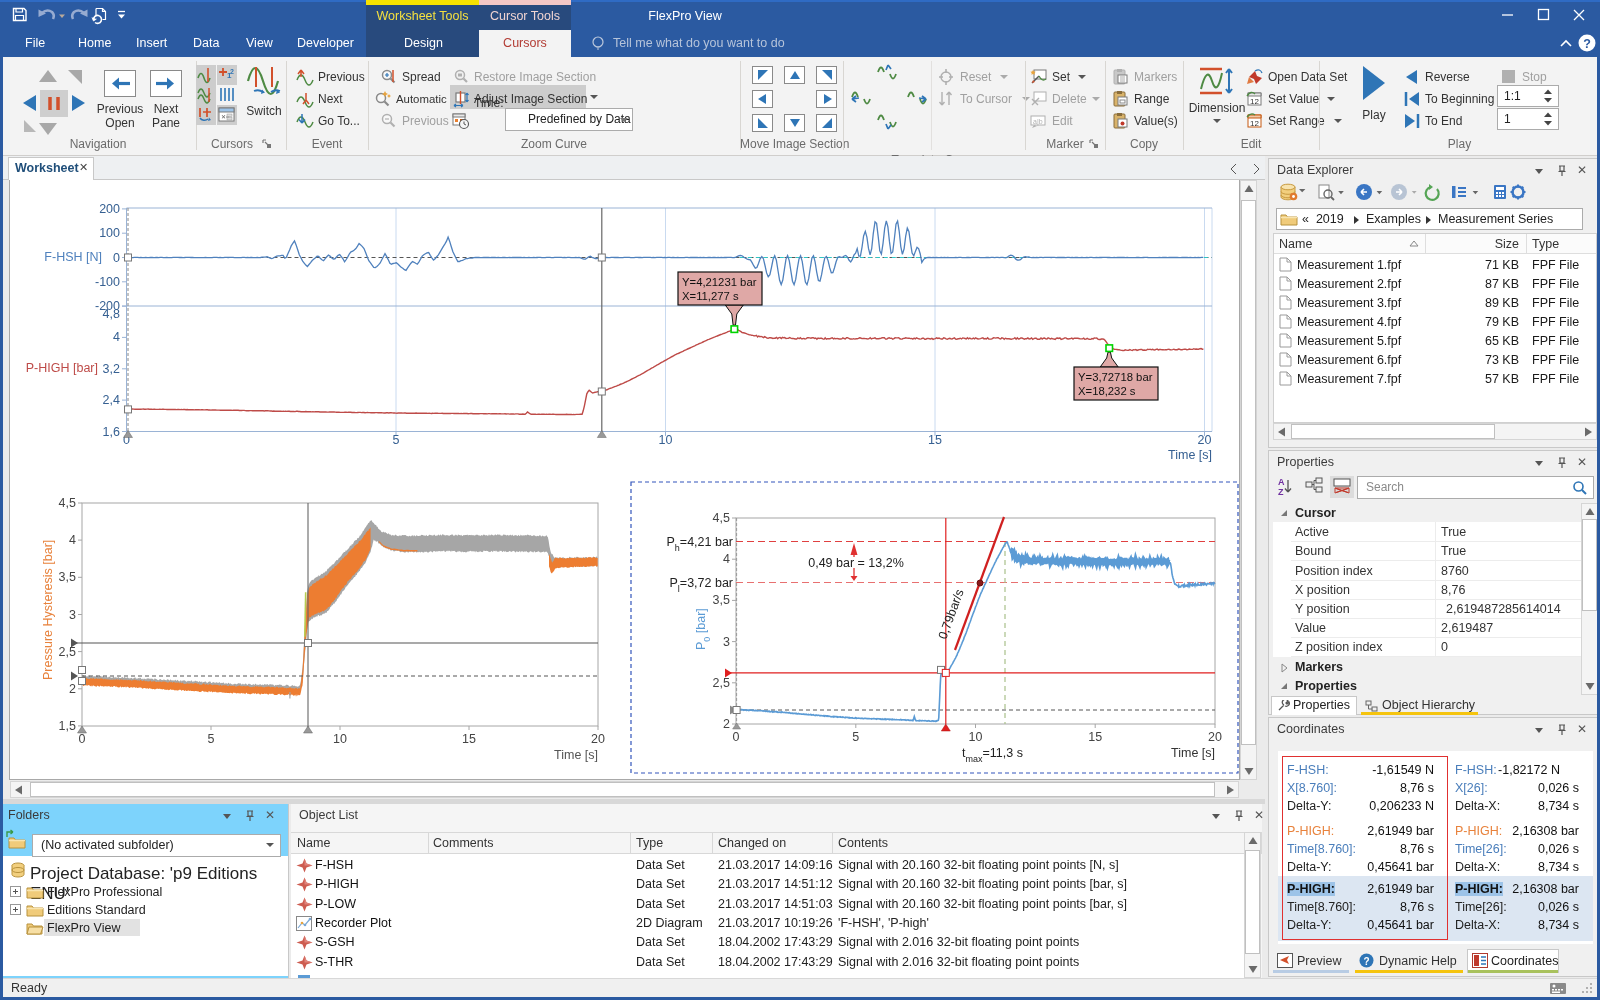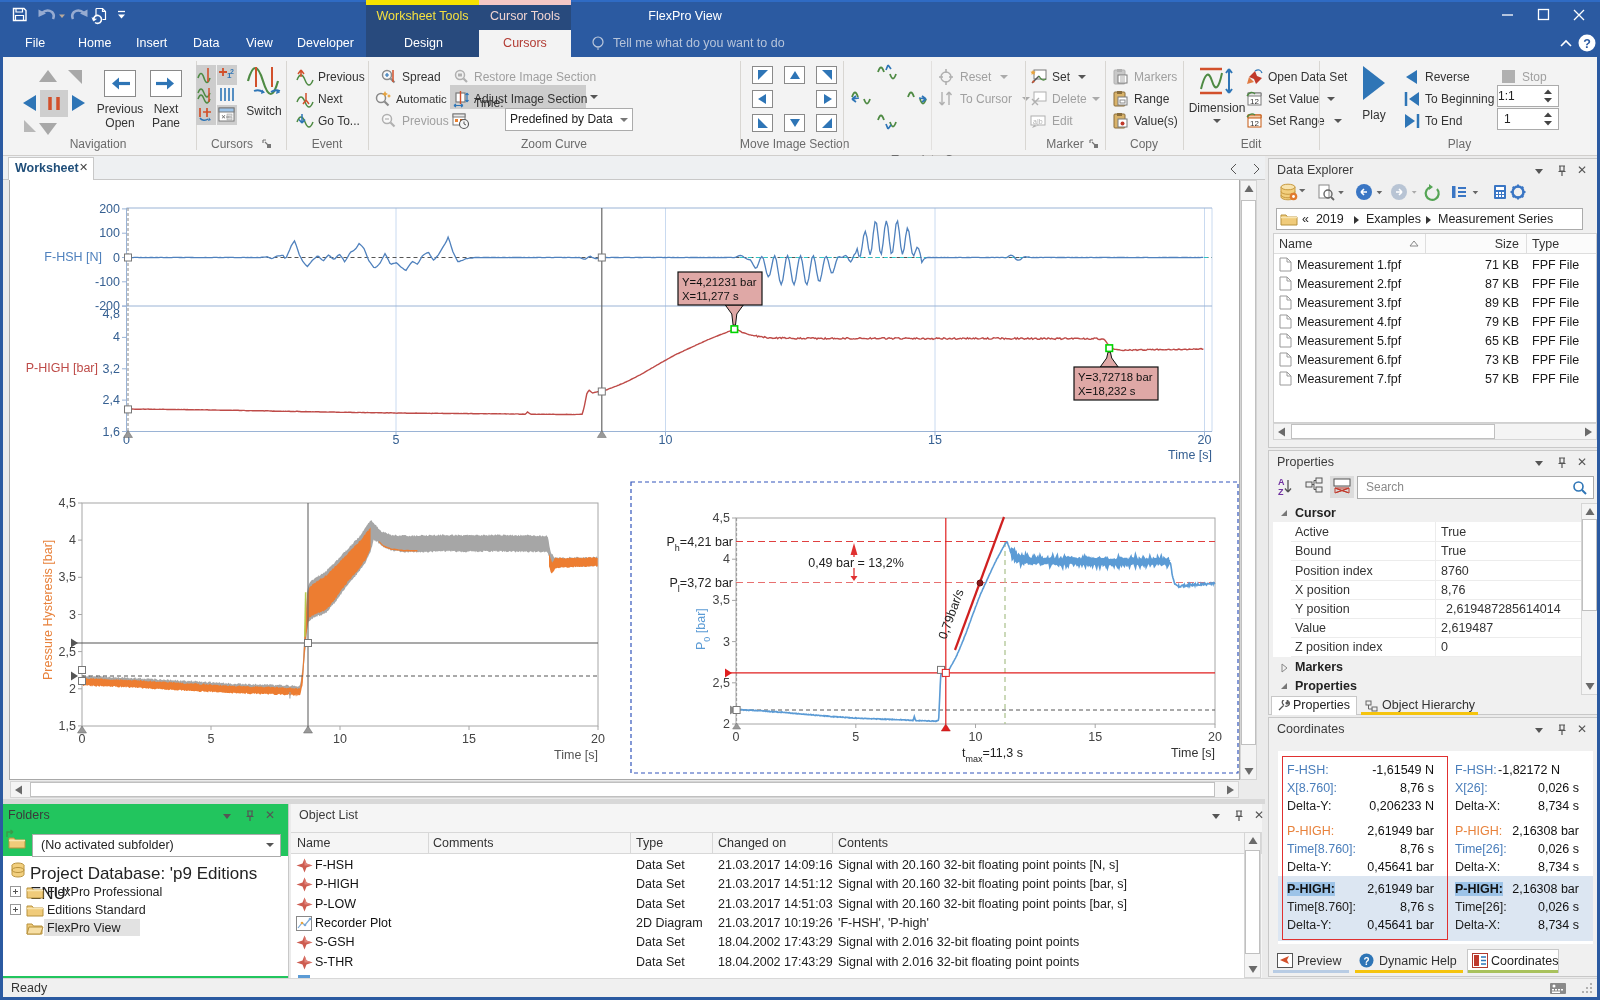--- a/index.html
+++ b/index.html
@@ -193,21 +193,21 @@
 <div class="carr" style="left:590px;top:95px;"></div>
 <svg class="abs" style="left:452px;top:112px" width="18" height="18">
     <rect x="1" y="2" width="12" height="11" fill="#fff" stroke="#7a7a7a"></rect>
     <rect x="1" y="2" width="12" height="3" fill="#e8e8e8" stroke="#7a7a7a"></rect>
     <rect x="3" y="7" width="3" height="3" fill="#e87f2e"></rect>
     <rect x="8" y="7" width="3" height="3" fill="#c55911"></rect>
     <circle cx="12" cy="12" r="4.5" fill="#f5f5f5" stroke="#555" stroke-width="1.1"></circle>
     <path d="M12,9.5 v2.5 l2,1" stroke="#555" stroke-width="1" fill="none"></path>
   </svg>
 <div class="rrow" style="left:474px;top:92px;">Time:</div>
-<div class="combo" style="left:505px;top:108px;width:128px;height:23px;line-height:21px;padding-left:4px;">Predefined by Data</div>
+<div class="combo" style="left:505px;top:108px;width:128px;height:23px;line-height:21px;padding-left:22px;">Predefined by Data</div>
 <div class="carr" style="left:620px;top:118px;border-top-color:#777;"></div>
 <div class="abs" style="left:368px;top:137px;width:372px;text-align:center;font-size:12px;color:#6b6b6b;white-space:nowrap;overflow:visible;">Zoom Curve</div>
 <div class="abs" style="left:740px;top:61px;width:1px;height:89px;background:#d8d6d2;"></div>
 <div class="abs" style="left:752px;top:66px;width:21px;height:18px;background:#fff;border:1px solid #8a8a8a;"></div>
 <svg class="abs" style="left:756px;top:69px" width="13" height="12">
     <path d="M2,1 h10 l-10,10 z" fill="#2e75b6"></path>
   </svg>
 <div class="abs" style="left:784px;top:66px;width:21px;height:18px;background:#fff;border:1px solid #8a8a8a;"></div>
 <svg class="abs" style="left:788px;top:69px" width="13" height="12">
     <path d="M7,2 l5,8 h-10 z" fill="#2e75b6"></path>
@@ -369,21 +369,21 @@
 <div class="rrow" style="left:1425px;top:88px;">To Beginning</div>
 <svg class="abs" style="left:1403px;top:112px" width="18" height="18">
     <path d="M15,2 v14" stroke="#2e75b6" stroke-width="2.5"></path>
     <path d="M2,2 L12,9 L2,16 Z" fill="#2e75b6"></path>
   </svg>
 <div class="rrow" style="left:1425px;top:110px;">To End</div>
 <svg class="abs" style="left:1500px;top:68px" width="18" height="18">
     <rect x="2" y="2" width="13" height="13" fill="#b0b0b0"></rect>
   </svg>
 <div class="rrow" style="left:1522px;top:66px;text-align:right;"><span class="gray">Stop</span></div>
-<div class="combo" style="left:1497px;top:85px;width:62px;height:22px;line-height:20px;padding-left:0;">1:1</div>
+<div class="combo" style="left:1497px;top:85px;width:62px;height:22px;line-height:20px;padding-left:6px;">1:1</div>
 <svg class="abs" style="left:1541px;top:88px" width="14" height="16">
     <path d="M3,6 l4,-4.5 4,4.5 z" fill="#444"></path>
     <path d="M3,10 l4,4.5 4,-4.5 z" fill="#444"></path>
   </svg>
 <div class="combo" style="left:1497px;top:108px;width:62px;height:22px;line-height:20px;padding-left:6px;">1</div>
 <svg class="abs" style="left:1541px;top:111px" width="14" height="16">
     <path d="M3,6 l4,-4.5 4,4.5 z" fill="#444"></path>
     <path d="M3,10 l4,4.5 4,-4.5 z" fill="#444"></path>
   </svg>
 <div class="abs" style="left:1319px;top:137px;width:281px;text-align:center;font-size:12px;color:#6b6b6b;white-space:nowrap;overflow:visible;">Play</div>
@@ -871,21 +871,21 @@
       <rect x="2" y="2" width="5" height="11" fill="#c0392b"></rect>
       <g stroke="#2e75b6" stroke-width="1.5">
         <path d="M9,4 h5"></path>
         <path d="M9,7.5 h5"></path>
         <path d="M9,11 h5"></path>
       </g>
     </svg>
     <div class="abs" style="left:222px;top:236px;font-size:12.5px;color:#222;">Coordinates</div>
     <div class="abs" style="left:199px;top:252px;width:90px;height:3px;background:#a9c25d;"></div>
   </div>
-<div class="abs" style="left:0px;top:804px;width:289px;height:174px;background:#22c55e;border-right:1px solid #c8c8c8;">
+<div class="abs" style="left:0px;top:804px;width:289px;height:174px;background:#7dd3fc;border-right:1px solid #c8c8c8;">
     <div class="ptitle">Folders</div>
     <div class="abs" style="left:223px;top:10px;width:0;height:0;border-left:4.5px solid transparent;border-right:4.5px solid transparent;border-top:5px solid #555;"></div>
     <svg class="abs" style="left:245px;top:6px" width="10" height="12">
       <path d="M2,1 h6 M3,1 v5 h4 v-5 M1.5,6.5 h7 M5,7 v4" stroke="#555" stroke-width="1.2" fill="none"></path>
     </svg>
     <div class="abs" style="left:265px;top:4px;font-size:12px;color:#555;">✕</div>
     <div class="abs" style="left:0;top:52px;width:288px;height:120px;background:#fff;"></div>
     <svg class="abs" style="left:8px;top:31px" width="18" height="14">
       <path d="M1,3 h5 l1.5,2 H17 v8 H1 z" fill="#f0cb7a" stroke="#b8923d"></path>
       <path d="M1,5.5 h16" stroke="#f8e4b0" stroke-width="1.5"></path>

